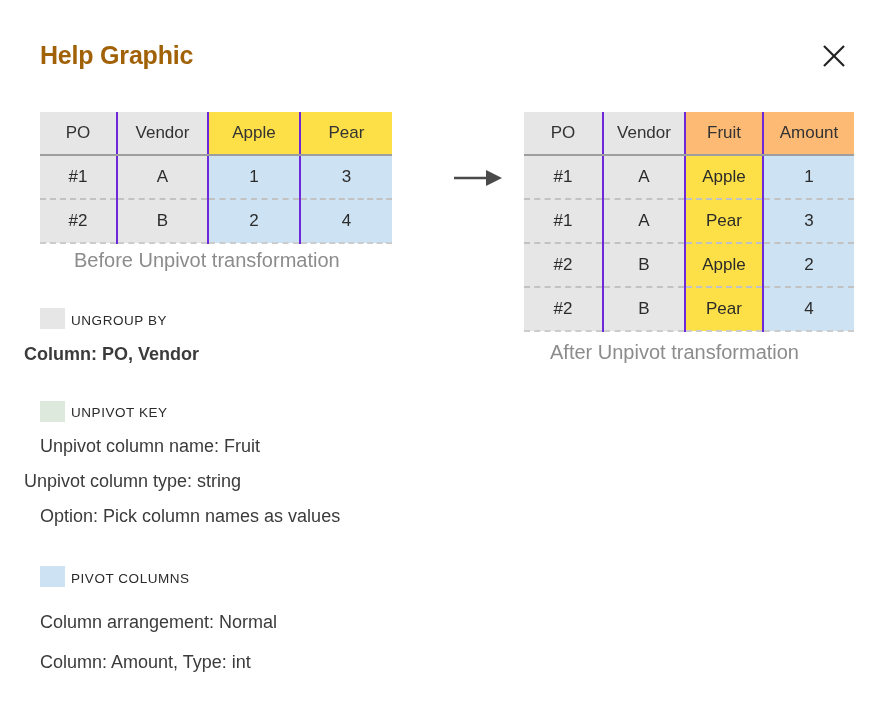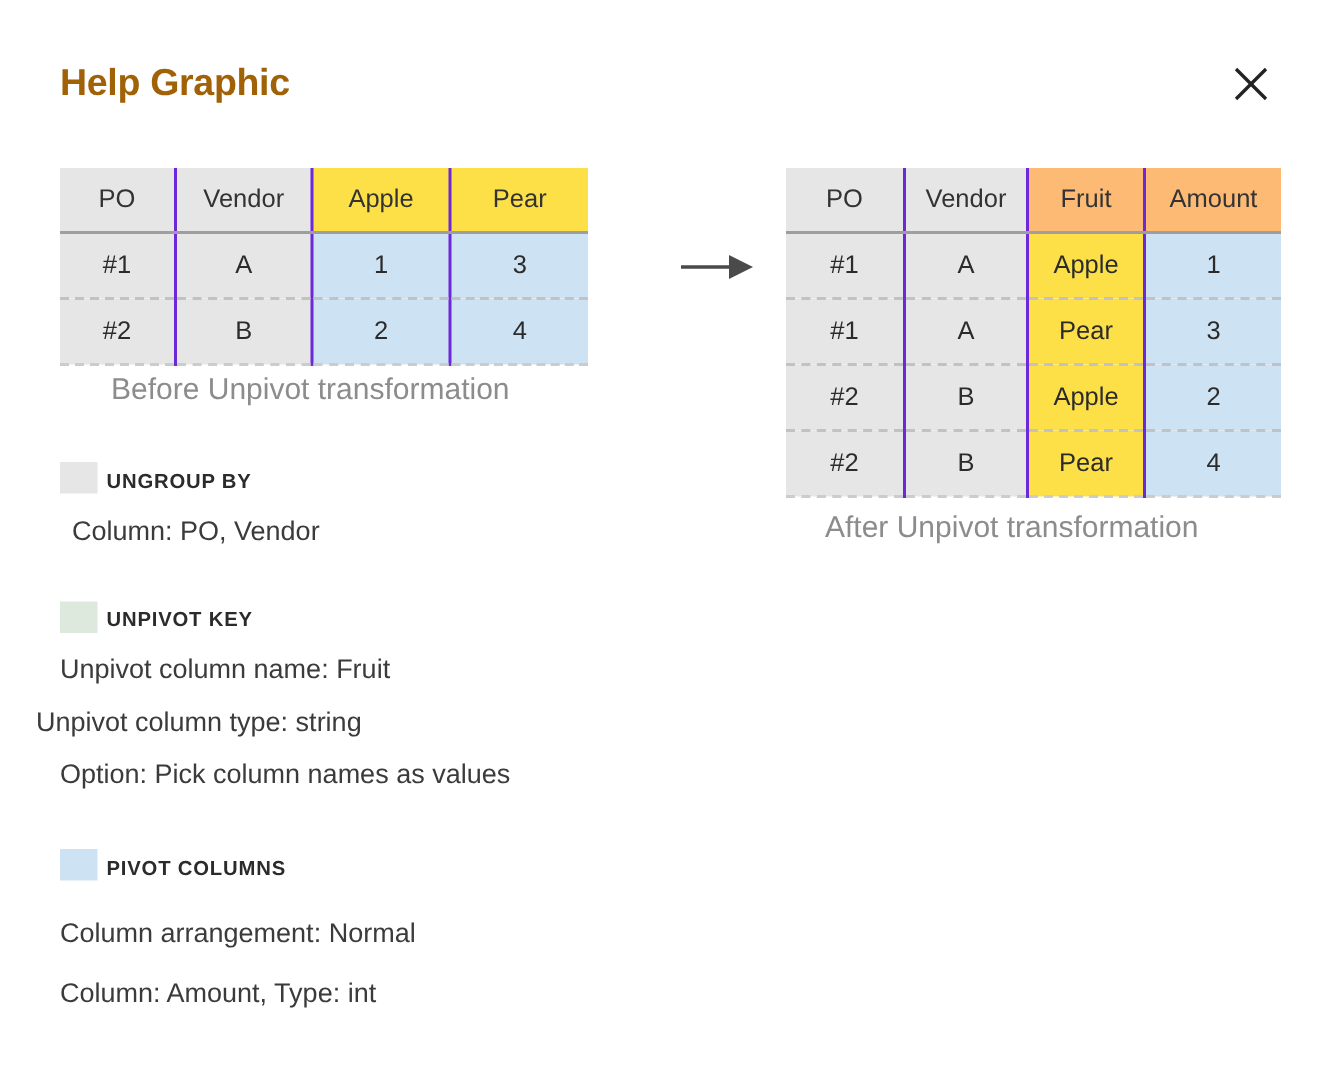--- a/index.html
+++ b/index.html
@@ -98,21 +98,21 @@
 
   
   .swatch {
     position: absolute;
     width: 25px;
     height: 21px;
   }
   .legend-label {
     position: absolute;
     font-size: 13.5px;
-    font-weight: bold;
+    font-weight: normal;
     letter-spacing: 0.55px;
     color: #2b2b2b;
     white-space: nowrap;
   }
   .detail-line {
     position: absolute;
     font-size: 18px;
     color: #3b3b3b;
     white-space: nowrap;
     font-weight: 400;
@@ -208,21 +208,21 @@
       <td class="c-gray vsep">B</td>
       <td class="c-green vsep">Pear</td>
       <td class="c-blue">4</td>
     </tr>
   </tbody>
 </table>
 <div class="caption" style="left:550px; top:341px;">After Unpivot transformation</div>
 
 <div class="swatch" style="left:40px; top:308px; background:#e6e6e6;"></div>
 <div class="legend-label" style="left:71px; top:313px;">UNGROUP BY</div>
-<div class="detail-line" style="left:48px; top:344px;">Column: PO, Vendor</div>
+<div class="detail-line" style="left:24px; top:344px;font-weight:bold;">Column: PO, Vendor</div>
 
 <div class="swatch" style="left:40px; top:401px; background:#dde9dc;"></div>
 <div class="legend-label" style="left:71px; top:405px;">UNPIVOT KEY</div>
 <div class="detail-line" style="left:40px; top:436px;">Unpivot column name: Fruit</div>
 <div class="detail-line" style="left:24px; top:471px;">Unpivot column type: string</div>
 <div class="detail-line" style="left:40px; top:506px;">Option: Pick column names as values</div>
 
 <div class="swatch" style="left:40px; top:566px; background:#cde2f2;"></div>
 <div class="legend-label" style="left:71px; top:571px;">PIVOT COLUMNS</div>
 <div class="detail-line" style="left:40px; top:612px;">Column arrangement: Normal</div>

